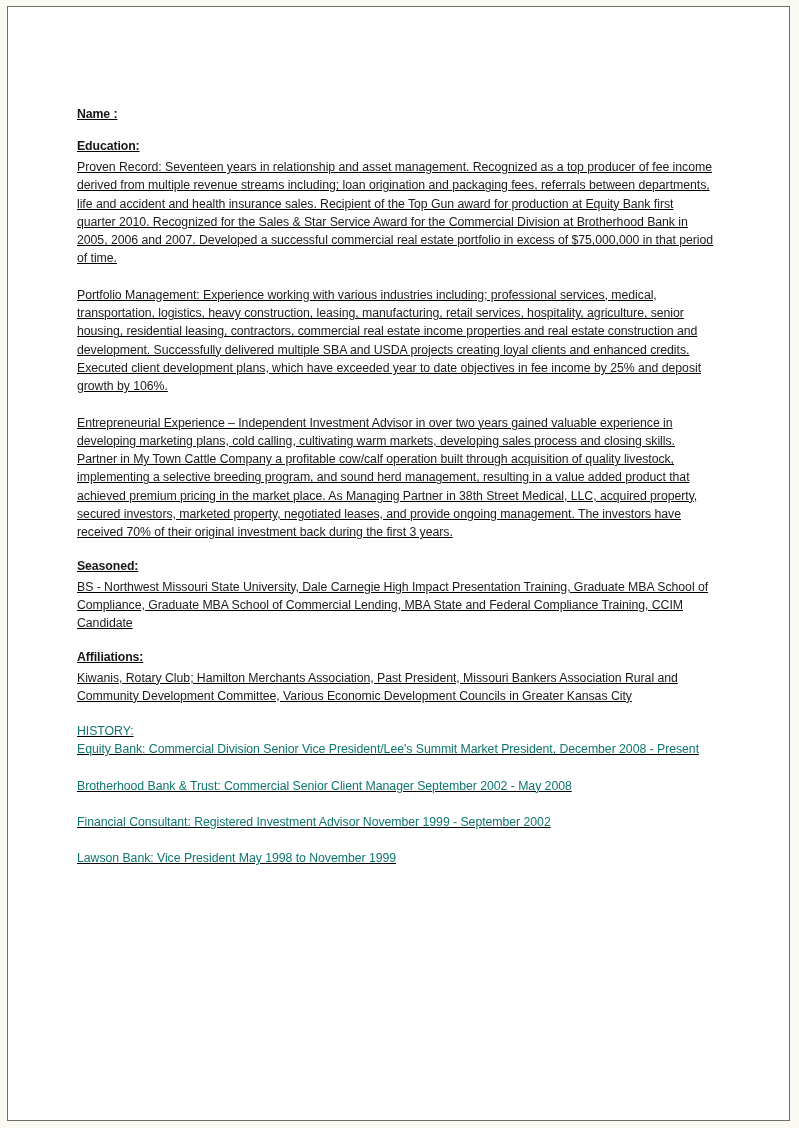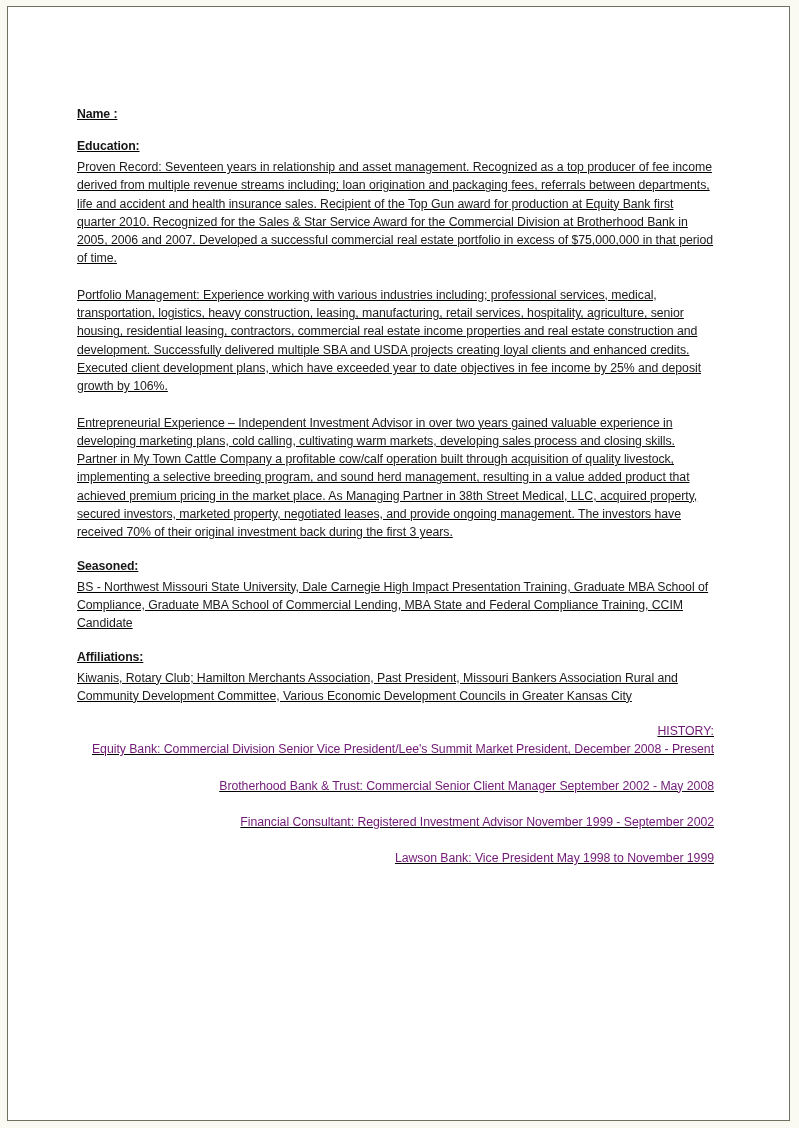--- a/index.html
+++ b/index.html
@@ -63,25 +63,24 @@
     color: #1c1c1c;
     line-height: 18.3px;
     letter-spacing: -0.05px;
     margin: 0;
     text-align: left;
   }
   .para + .para { margin-top: 18px; }
 
   .line {
     font-size: 12.3px;
-    color: #701a75;
+    color: #0f766e;
     line-height: 18.3px;
     letter-spacing: -0.05px;
     margin: 0;
-    text-align: right;
   }
 
   .history-entry { margin-top: 18px; }
 </style>
 </head>
 <body>
 
 <div id="page-frame">
   <div id="page-inner">
 

